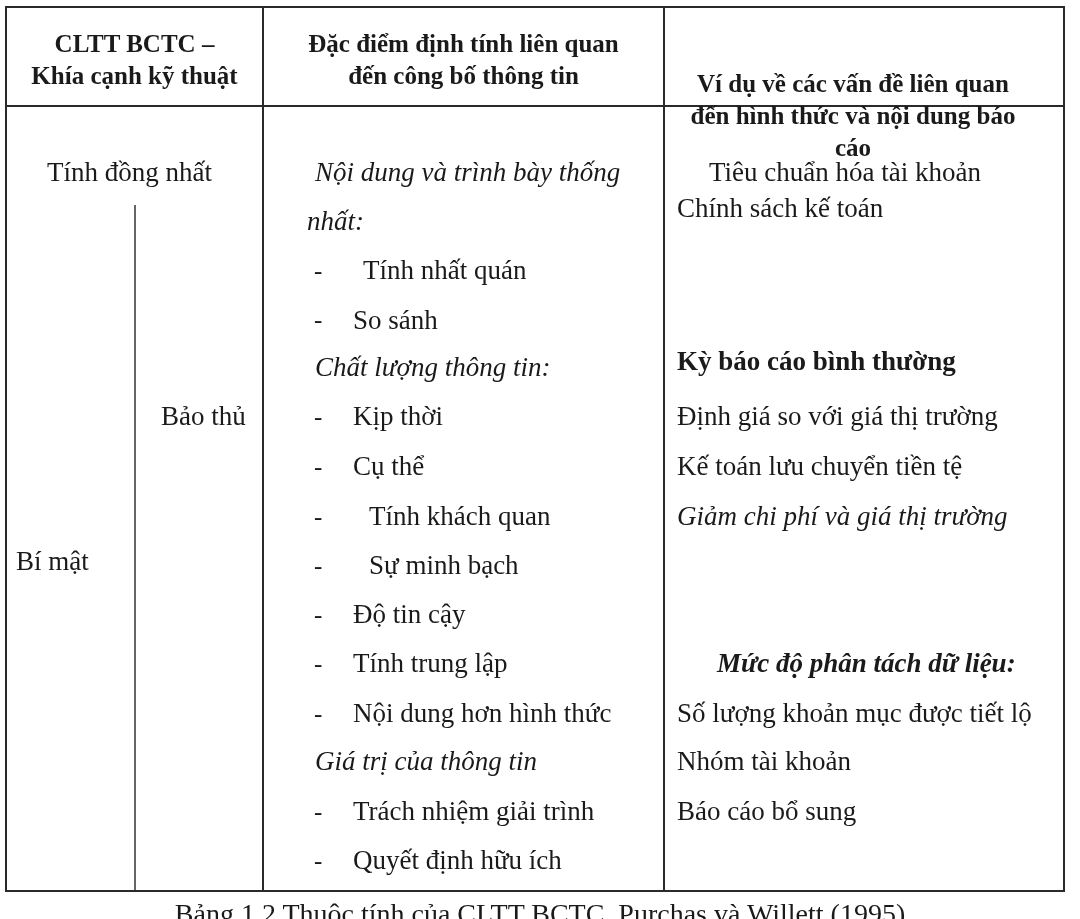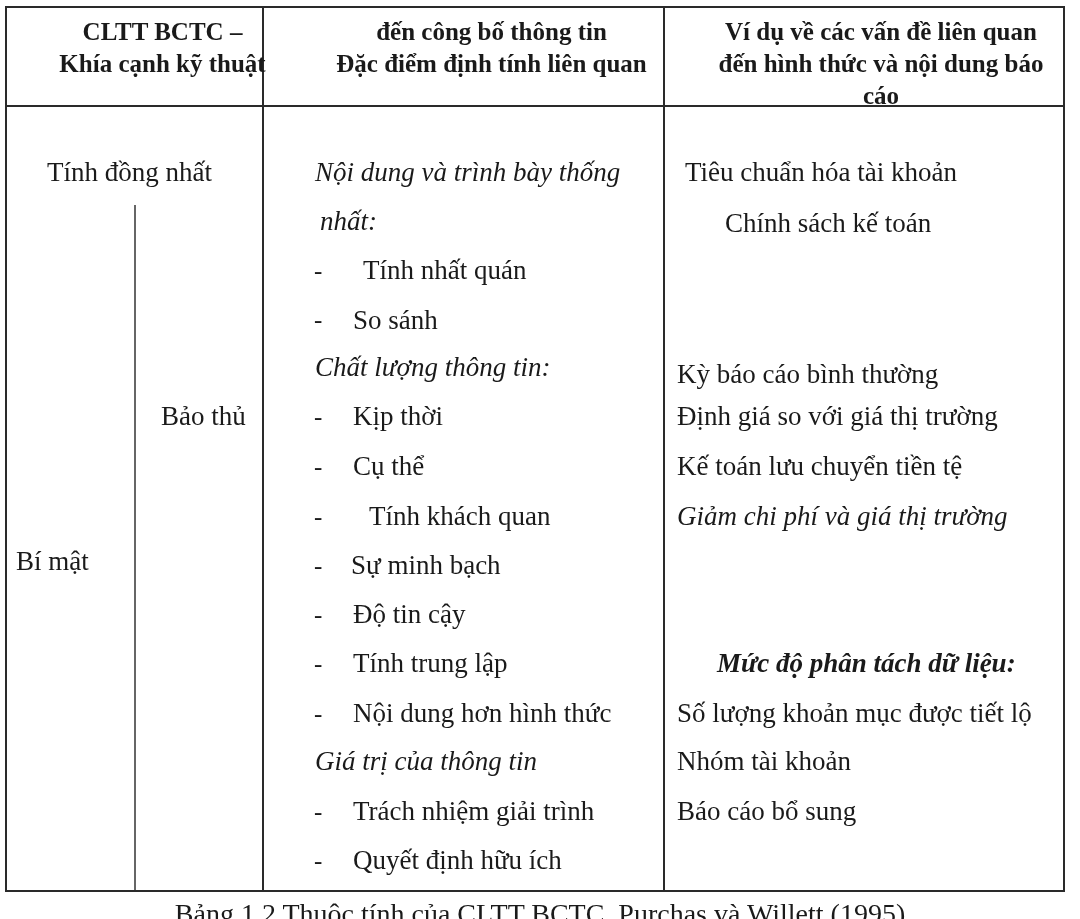--- a/index.html
+++ b/index.html
@@ -3,22 +3,22 @@
 <meta charset="utf-8">
 <style>
   html, body { margin: 0; padding: 0; background: #ffffff; }
   body { width: 1080px; height: 919px; position: relative; overflow: hidden;
          font-family: "Liberation Serif", "DejaVu Serif", serif; color: #1a1a1a; }
   .table { position: absolute; left: 5px; top: 6px; width: 1060px; height: 886px;
            border: 2px solid #2a2a2a; box-sizing: border-box; }
   .vline { position: absolute; top: 0; bottom: 0; width: 2px; background: #2a2a2a; }
   .hline { position: absolute; left: 0; right: 0; height: 2px; background: #2a2a2a; }
   .inner-vline { position: absolute; width: 2px; background: #666; }
-  .hdr { position: absolute; top: 8px; font-weight: bold; font-size: 25px; line-height: 32px;
-         text-align: center; padding-left: 28px; }
+  .hdr { position: absolute; top: 20px; font-weight: bold; font-size: 25px; line-height: 32px;
+         text-align: center; }
   .txt { position: absolute; font-size: 27px; line-height: 49px; white-space: nowrap; }
   .it { font-style: italic; margin-left: 40px; }
   .bullet { position: absolute; font-size: 25px; line-height: 49px; }
   .caption { position: absolute; left: 0; width: 1080px; top: 898px; text-align: center;
              font-size: 28px; white-space: nowrap; }
 </style>
 </head>
 <body>
 
 <div class="table">
@@ -26,74 +26,74 @@
   <div class="vline" style="left:255px;"></div>
   <div class="vline" style="left:656px;"></div>
   <div class="hline" style="top:97px;"></div>
   <div class="inner-vline" style="left:127px; top:197px; bottom:0;"></div>
 
   <div class="hdr" style="left:0; width:255px;">
     <div>CLTT BCTC –</div>
     <div>Khía cạnh kỹ thuật</div>
   </div>
   <div class="hdr" style="left:257px; width:399px;">
+    <div>Đặc điểm định tính liên quan</div>
     <div>đến công bố thông tin</div>
-    <div>Đặc điểm định tính liên quan</div>
   </div>
-  <div class="hdr" style="left:658px; width:376px;">
+  <div class="hdr" style="left:658px; width:376px;margin-top:40px;">
     <div>Ví dụ về các vấn đề liên quan</div>
     <div>đến hình thức và nội dung báo</div>
     <div>cáo</div>
   </div>
 
   <div class="txt" style="left:40px; top:140px;">Tính đồng nhất</div>
   <div class="txt" style="left:154px; top:384px;">Bảo thủ</div>
   <div class="txt" style="left:9px; top:529px;">Bí mật</div>
 
   <div>
     <div class="txt it" style="left:268px; top:140px;">Nội dung và trình bày thống</div>
-    <div class="txt it" style="left:273px; top:189px;">nhất:</div>
+    <div class="txt it" style="left:260px; top:189px;">nhất:</div>
     <div class="bullet" style="left:307px; top:238px;">-</div>
     <div class="txt" style="left:356px; top:238px;">Tính nhất quán</div>
     <div class="bullet" style="left:307px; top:287px;">-</div>
     <div class="txt" style="left:346px; top:288px;">So sánh</div>
   </div>
 
   <div>
     <div class="txt it" style="left:268px; top:335px;">Chất lượng thông tin:</div>
     <div class="bullet" style="left:307px; top:384px;">-</div>
     <div class="txt" style="left:346px; top:384px;">Kịp thời</div>
     <div class="bullet" style="left:307px; top:434px;">-</div>
     <div class="txt" style="left:346px; top:434px;">Cụ thể</div>
     <div class="bullet" style="left:307px; top:484px;">-</div>
     <div class="txt" style="left:346px; top:484px;margin-left:16px;">Tính khách quan</div>
     <div class="bullet" style="left:307px; top:533px;">-</div>
-    <div class="txt" style="left:344px; top:533px;">Sự minh bạch</div>
+    <div class="txt" style="left:362px; top:533px;">Sự minh bạch</div>
     <div class="bullet" style="left:307px; top:582px;">-</div>
     <div class="txt" style="left:346px; top:582px;">Độ tin cậy</div>
     <div class="bullet" style="left:307px; top:631px;">-</div>
     <div class="txt" style="left:346px; top:631px;">Tính trung lập</div>
     <div class="bullet" style="left:307px; top:681px;">-</div>
     <div class="txt" style="left:346px; top:681px;">Nội dung hơn hình thức</div>
   </div>
 
   <div>
     <div class="txt it" style="left:268px; top:729px;">Giá trị của thông tin</div>
     <div class="bullet" style="left:307px; top:779px;">-</div>
     <div class="txt" style="left:346px; top:779px;">Trách nhiệm giải trình</div>
     <div class="bullet" style="left:307px; top:828px;">-</div>
     <div class="txt" style="left:346px; top:828px;">Quyết định hữu ích</div>
   </div>
 
   <div>
-    <div class="txt" style="left:678px; top:140px;text-align:center;">Tiêu chuẩn hóa tài khoản</div>
-    <div class="txt" style="left:670px; top:191px;margin-left:48px;">Chính sách kế toán</div>
+    <div class="txt" style="left:702px; top:140px;text-align:center;">Tiêu chuẩn hóa tài khoản</div>
+    <div class="txt" style="left:670px; top:176px;">Chính sách kế toán</div>
   </div>
   <div>
-    <div class="txt" style="left:670px; top:342px;">Kỳ báo cáo bình thường</div>
+    <div class="txt" style="left:670px; top:329px;font-weight:bold;">Kỳ báo cáo bình thường</div>
     <div class="txt" style="left:670px; top:384px;">Định giá so với giá thị trường</div>
     <div class="txt" style="left:670px; top:434px;">Kế toán lưu chuyển tiền tệ</div>
     <div class="txt" style="left:670px; top:484px;font-style:italic;">Giảm chi phí và giá thị trường</div>
   </div>
   <div>
     <div class="txt it" style="left:670px; top:631px;font-weight:bold;">Mức độ phân tách dữ liệu:</div>
     <div class="txt" style="left:670px; top:681px;">Số lượng khoản mục được tiết lộ</div>
     <div class="txt" style="left:670px; top:729px;">Nhóm tài khoản</div>
     <div class="txt" style="left:670px; top:779px;">Báo cáo bổ sung</div>
   </div>

